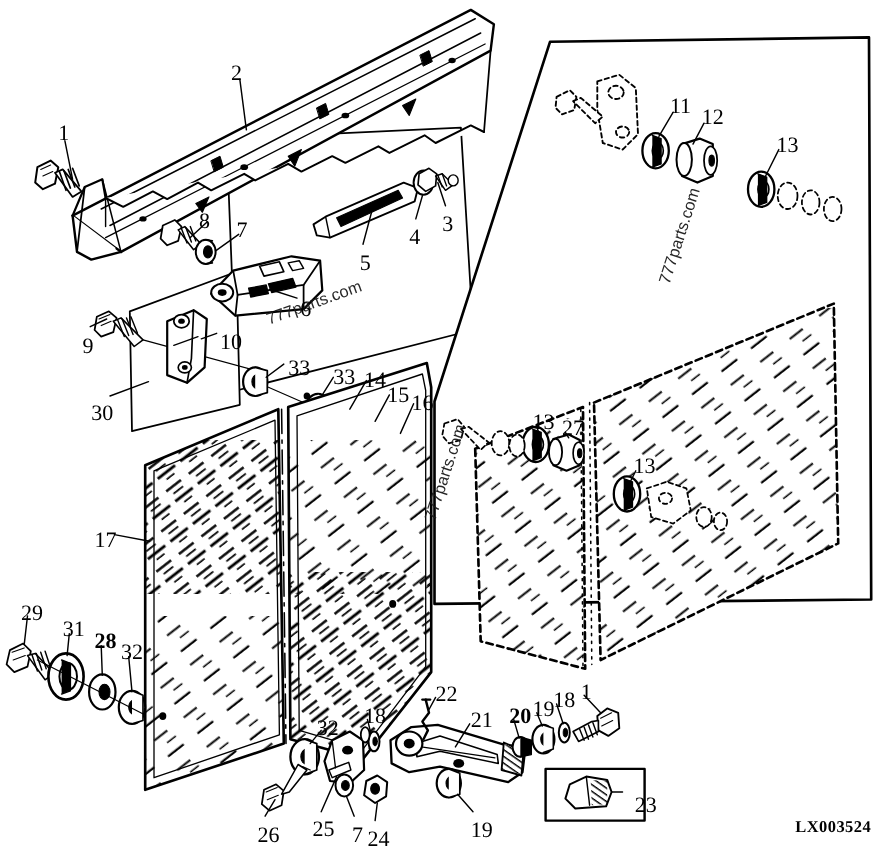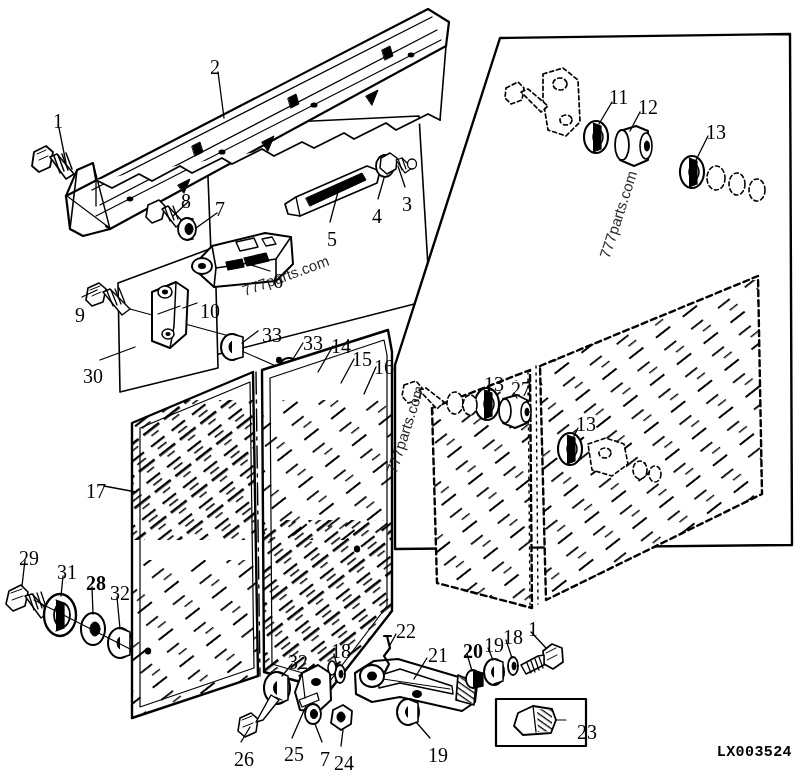--- a/index.html
+++ b/index.html
@@ -24,21 +24,21 @@
     font-size:20px;
     color:#000;
     line-height:1;
     white-space:nowrap;
     -webkit-user-select:none;
     user-select:none;
   }
   .partno{
     position:absolute;
     right:8px;bottom:10px;
-    font-family:Liberation Mono, monospace;
+    font-family:Liberation Serif, serif;
     font-weight:bold;
     font-size:15px;
     letter-spacing:0.4px;
     color:#000;
   }
   .wm{
     position:absolute;
     font-family:"Liberation Sans", sans-serif;
     font-size:15px;
     color:#1a1a1a;

